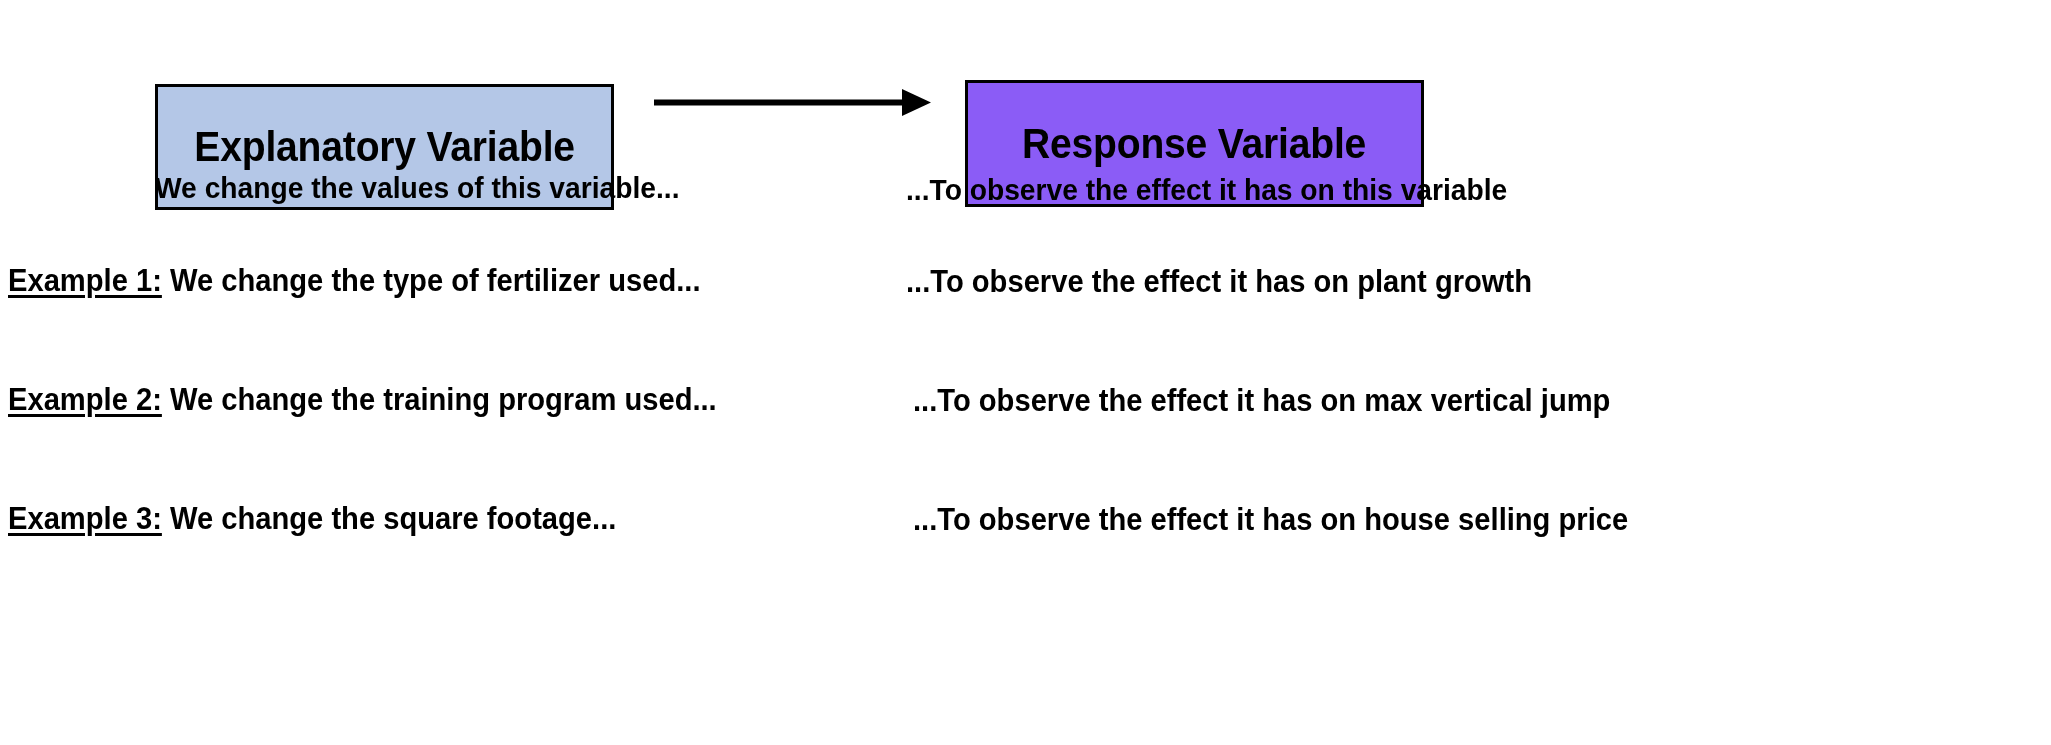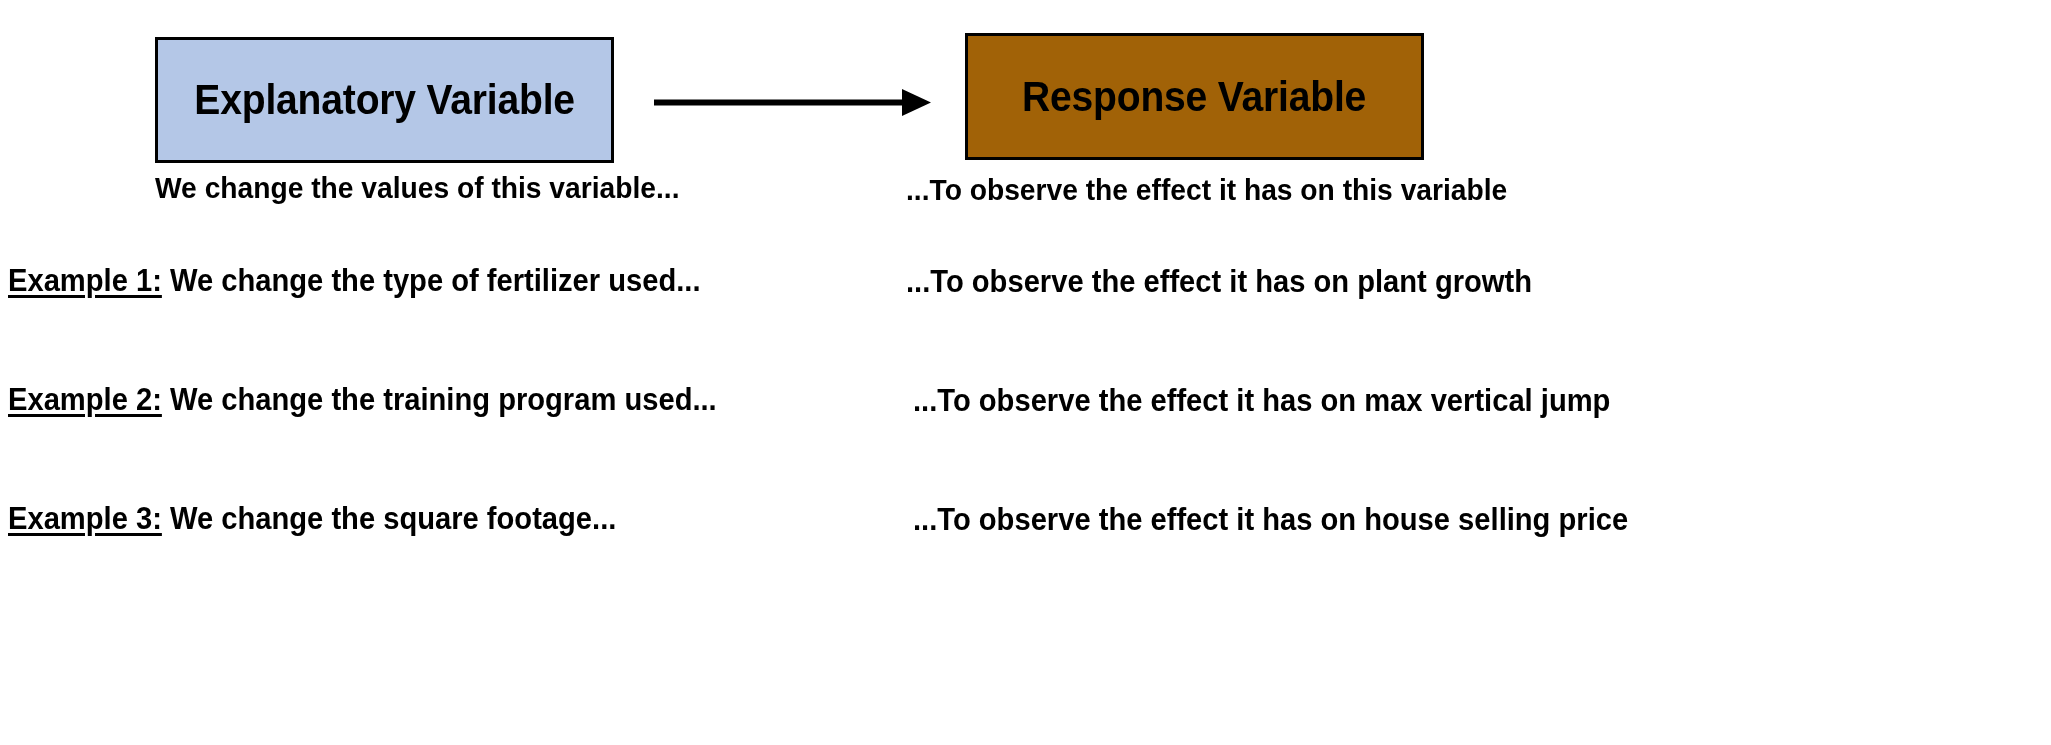--- a/index.html
+++ b/index.html
@@ -20,20 +20,21 @@
   }
 
   
   .var-box {
     position: absolute;
     box-sizing: border-box;
     border: 3px solid #000000;
     display: flex;
     align-items: center;
     justify-content: center;
+    margin-top: 47px;
   }
   .var-box .box-label {
     font-weight: bold;
     font-size: 42px;
     line-height: 1;
     color: #000000;
     letter-spacing: -0.2px;
     white-space: nowrap;
     transform: scaleX(0.93);
   }
@@ -43,21 +44,21 @@
     top: 37px;
     width: 459px;
     height: 126px;
     background: #b4c7e7;
   }
   #response-box {
     left: 965px;
     top: 33px;
     width: 459px;
     height: 127px;
-    background: #a16207;
+    background: #8b5cf6;
   }
 
   
   #flow-arrow {
     position: absolute;
     left: 650px;
     top: 80px;
     width: 285px;
     height: 45px;
   }

